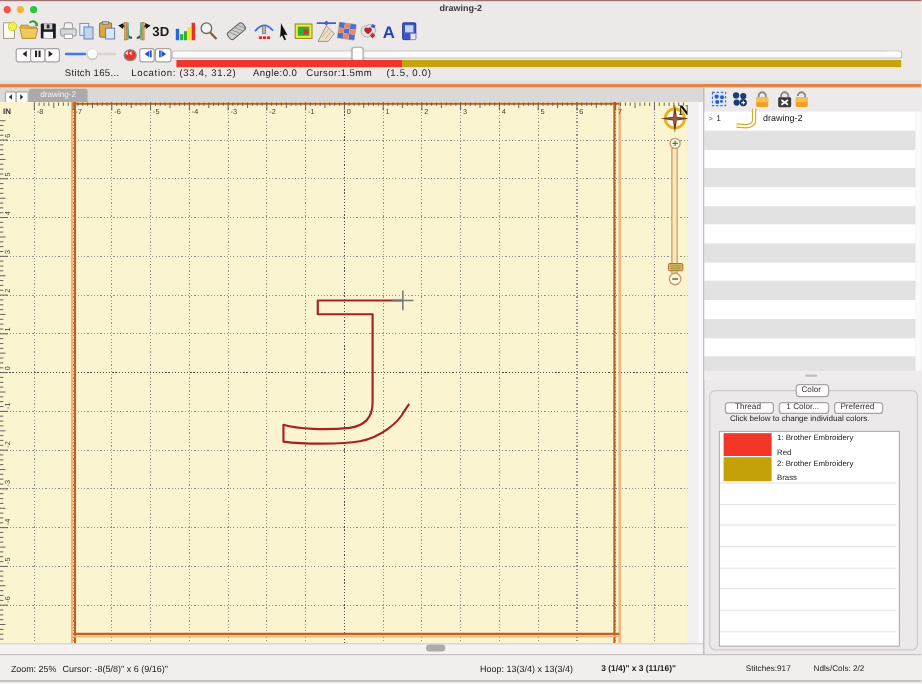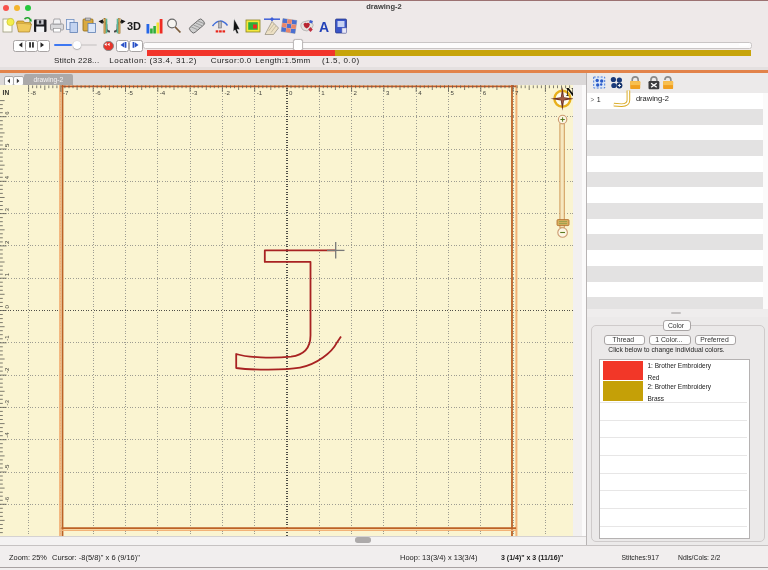--- a/index.html
+++ b/index.html
@@ -160,24 +160,24 @@
       <path d="M19.5,3 L23.5,5.9 L19.5,8.8 Z" fill="#2a52c8"></path>
 </svg>
 
 <div class="abs" style="left:143px;top:42.2px;width:607px;height:4.6px;background:#FCFBFB;border:0.7px solid #C9C5C5;border-radius:2.5px"></div>
 <div class="abs" style="left:739px;top:42.8px;width:10px;height:3.4px;background:#fff;border-radius:2px"></div>
 <div class="abs" style="left:293.2px;top:39.4px;width:7.6px;height:9.6px;background:#fff;border:0.6px solid #bdb9b9;border-radius:2.5px;box-shadow:0 0.5px 1px rgba(0,0,0,0.25)"></div>
 
 <div class="abs" style="left:147px;top:50.2px;width:188px;height:5.6px;background:#F2352B"></div>
 <div class="abs" style="left:335px;top:50.2px;width:415.5px;height:5.6px;background:#C7A40B"></div>
 
-<div class="txt" style="left:54px;top:57.2px;font-size:8px;letter-spacing:0.25px">Stitch 228...</div>
+<div class="txt" style="left:54px;top:57.2px;font-size:8px;letter-spacing:0.25px">Stitch 165...</div>
 <div class="txt" style="left:109.3px;top:57.2px;font-size:8px;letter-spacing:0.55px">Location: (33.4, 31.2)</div>
-<div class="txt" style="left:210.8px;top:57.2px;font-size:8px;letter-spacing:0.35px">Cursor:0.0</div>
-<div class="txt" style="left:255.3px;top:57.2px;font-size:8px;letter-spacing:0.35px">Length:1.5mm</div>
+<div class="txt" style="left:210.8px;top:57.2px;font-size:8px;letter-spacing:0.35px">Angle:0.0</div>
+<div class="txt" style="left:255.3px;top:57.2px;font-size:8px;letter-spacing:0.35px">Cursor:1.5mm</div>
 <div class="txt" style="left:322.1px;top:57.2px;font-size:8px;letter-spacing:0.55px">(1.5, 0.0)</div>
 
 <div class="abs" style="left:0;top:66.5px;width:768px;height:3.5px;background:#E4E0E0"></div>
 <div class="abs" style="left:0;top:70px;width:768px;height:2.6px;background:#E2834A"></div>
 <div class="abs" style="left:0;top:72.6px;width:768px;height:0.8px;background:#c9c2bc"></div>
 
 <div class="abs" style="left:0;top:73.4px;width:586px;height:11.4px;background:#DBD8D8;border-bottom:0.8px solid #BFBCBC"></div>
 <div class="abs" style="left:4px;top:75.6px;width:8.2px;height:8.6px;background:#fdfdfd;border:0.6px solid #aaa;border-radius:2px"></div>
 <div class="abs" style="left:13.4px;top:75.6px;width:8.2px;height:8.6px;background:#fdfdfd;border:0.6px solid #aaa;border-radius:2px"></div>
 <svg class="abs" style="left:4px;top:75.6px" width="19" height="10" viewBox="0 0 19 10">

